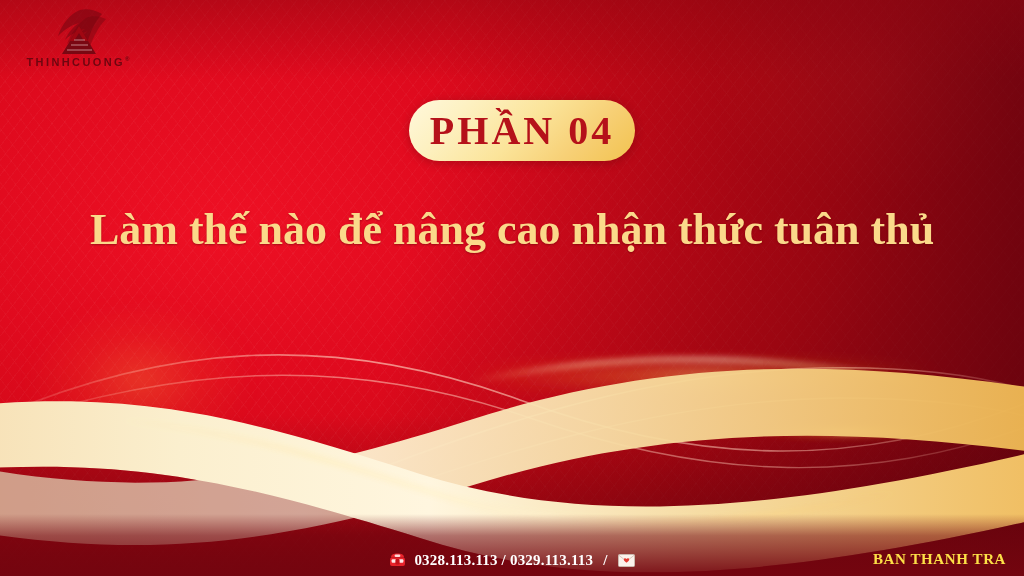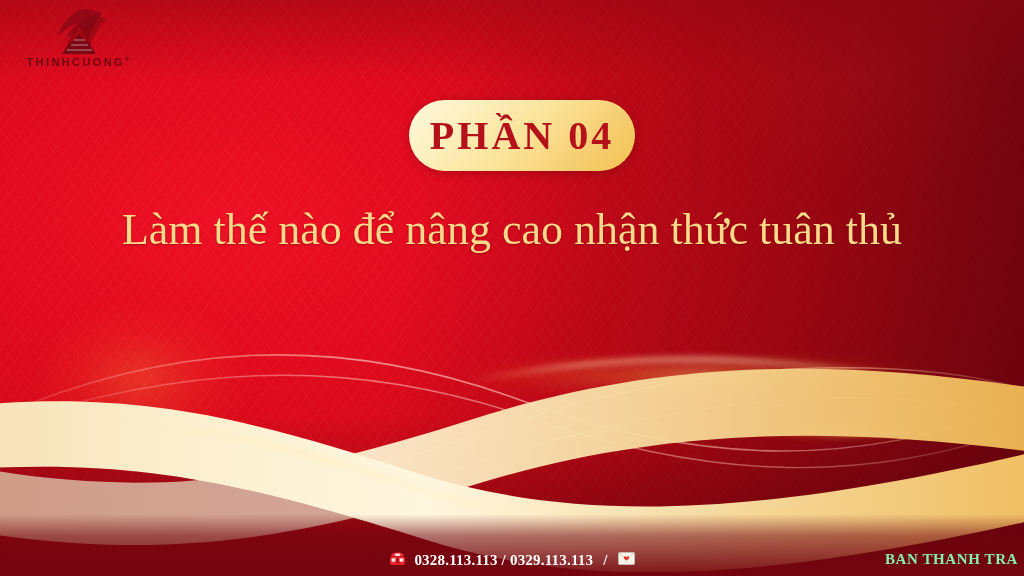--- a/index.html
+++ b/index.html
@@ -107,21 +107,21 @@
   .logo .wordmark sup {
     font-size: 6px;
     letter-spacing: 0;
     vertical-align: super;
   }
 
   
   .badge {
     position: absolute;
     left: 409px; top: 100px;
-    width: 226px; height: 71px;
+    width: 226px; height: 61px;
     border-radius: 36px;
     background: linear-gradient(135deg, #FFF8DC 0%, #FDF1C2 22%, #FBE49A 50%, #F7D076 74%, #F2C24F 100%);
     box-shadow: 0 2px 10px rgba(70,0,6,0.30);
     display: flex;
     align-items: center;
     justify-content: center;
   }
   .badge-text {
     font-family: "Liberation Serif", serif;
     font-weight: 700;
@@ -133,52 +133,53 @@
   }
 
   
   .headline {
     position: absolute;
     left: 0; right: 0;
     top: 204px;
     text-align: center;
     font-family: "Liberation Serif", serif;
     font-size: 44px;
-    font-weight: 400;
+    font-weight: 700;
     line-height: 1.18;
     color: #FBD98A;
     white-space: nowrap;
     text-shadow: 0 1px 2px rgba(90,0,8,0.45);
   }
 
   
   .footer-contact {
     position: absolute;
     left: 0; right: 0;
     bottom: 7px;
     display: flex;
+    align-items: center;
     justify-content: center;
     gap: 8px;
     font-family: "Liberation Serif", serif;
     font-weight: 700;
     font-size: 15px;
     color: #FFFFFF;
     letter-spacing: .2px;
     white-space: nowrap;
   }
   .footer-contact .sep { margin: 0 2px; }
   .footer-org {
     position: absolute;
-    right: 6px;
+    right: 18px;
     bottom: 8px;
     font-family: "Liberation Serif", serif;
     font-weight: 700;
     font-size: 15px;
     letter-spacing: .6px;
-    color: #86efac;
+    color: #fde047;
     white-space: nowrap;
   }
   .ico { display: inline-block; line-height: 0; vertical-align: middle; }
 </style>
 </head>
 <body>
 
 <div id="slide">
 
   <div class="bg-base"></div>

